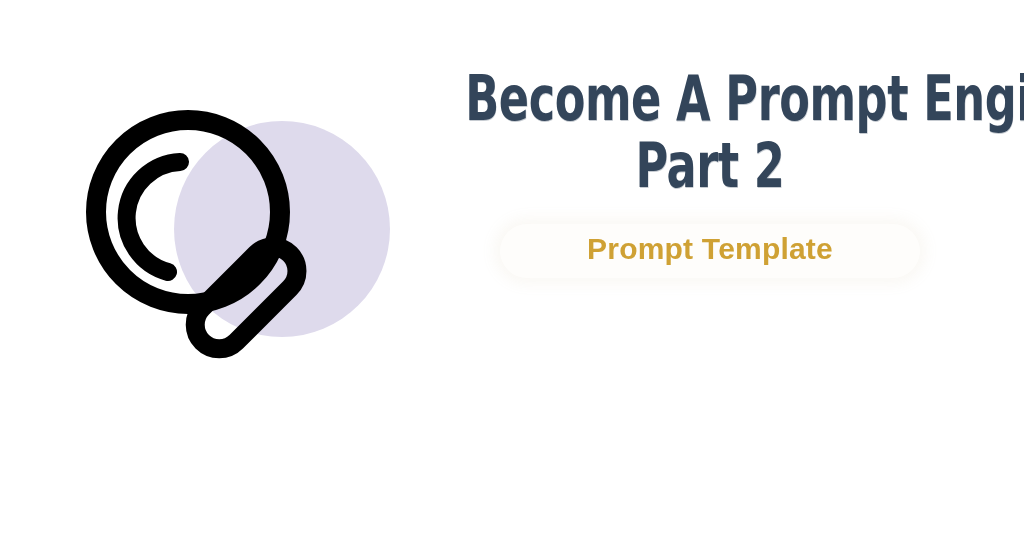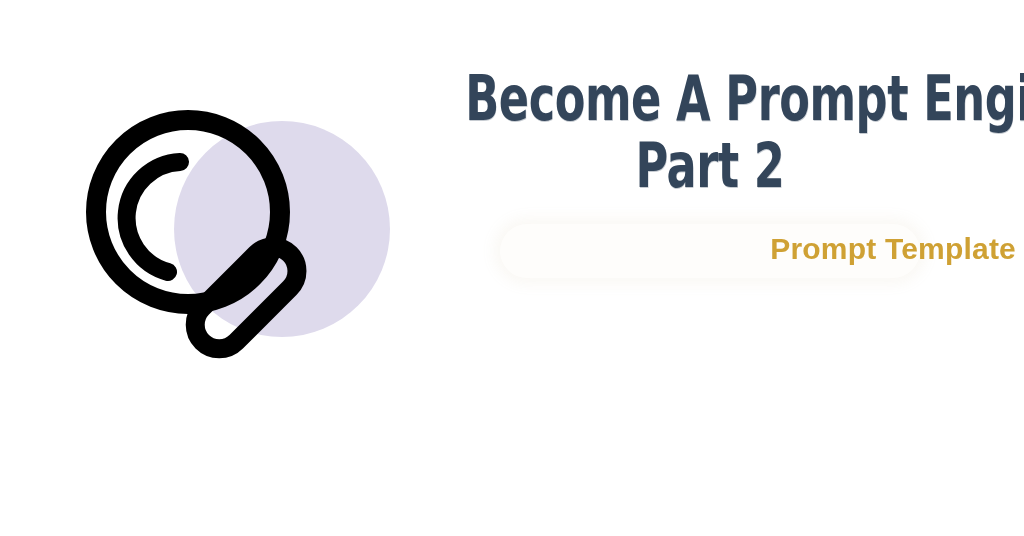--- a/index.html
+++ b/index.html
@@ -57,21 +57,20 @@
     text-shadow: 0.5px 0.5px 0 rgba(51,69,90,0.28);
   }
   #title .line {
     display: block;
   }
 
   #subtitle-wrap {
     position: relative;
     margin-top: 22px;
     height: 58px;
-    text-align: right;
   }
   #subtitle-bg {
     position: absolute;
     left: 50%;
     top: 2px;
     transform: translateX(-50%);
     width: 420px;
     height: 54px;
     border-radius: 27px;
     background: #fefdfb;

